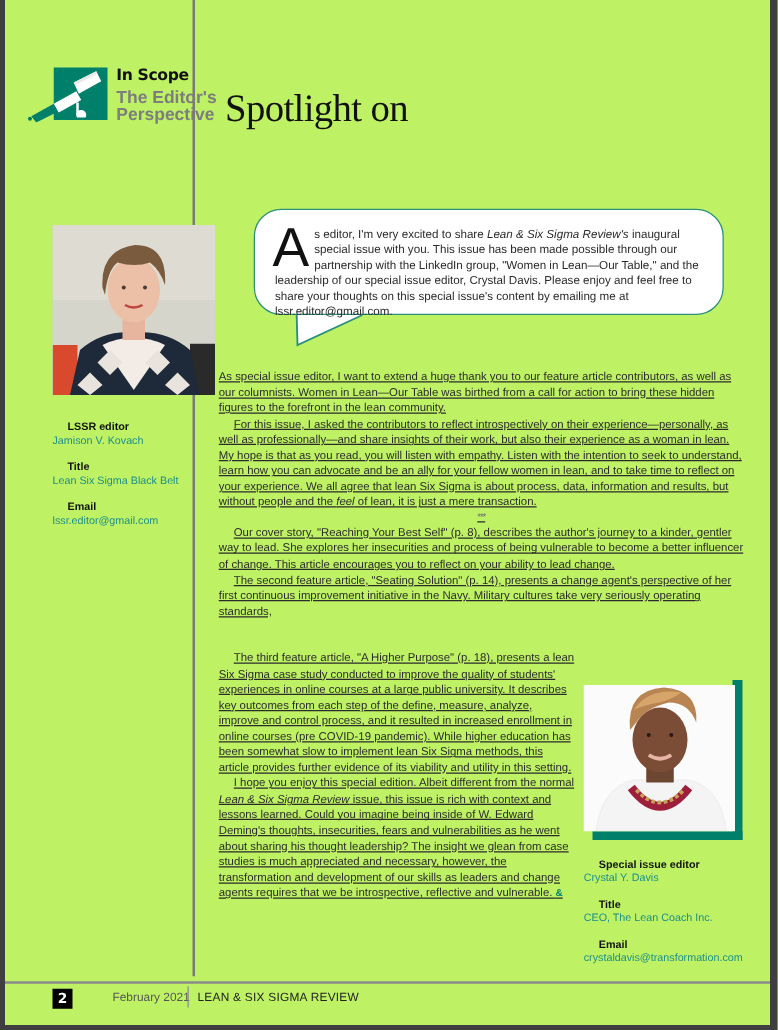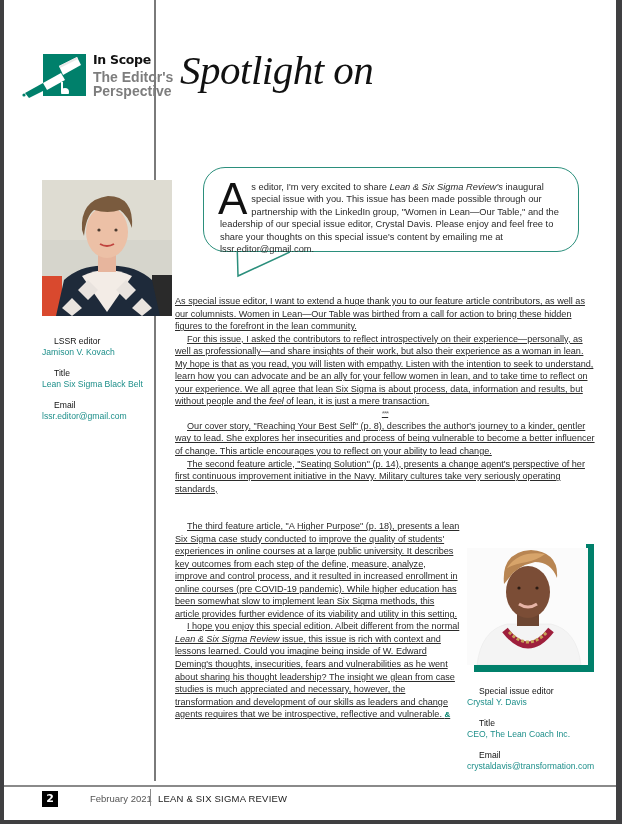--- a/index.html
+++ b/index.html
@@ -1,44 +1,44 @@
 <!DOCTYPE html>
 <html><head>
 <meta charset="utf-8">
 <style>
   html,body{margin:0;padding:0;}
   body{width:622px;height:824px;background:#3f3f41;position:relative;overflow:hidden;font-family:"DejaVu Sans",sans-serif;}
-  .page{position:absolute;left:4px;top:0;width:612px;height:820px;background:#ffffff;overflow:hidden;}
+  .page{position:absolute;left:4px;top:0;width:612px;height:820px;background:#bef264;overflow:hidden;}
   .vline{position:absolute;left:150px;top:0;width:2px;height:781px;background:#7a7a7a;}
   .hline{position:absolute;left:0;top:785px;width:612px;height:1.5px;background:#8a8a8a;}
 
   
   .logo{position:absolute;left:39px;top:54px;width:43px;height:42px;background:#00806b;}
   .logo svg{position:absolute;left:-22px;top:0;}
   .dept{position:absolute;left:89px;top:52px;}
   .dept-title{font-family:"DejaVu Sans",sans-serif;font-weight:bold;font-size:12.5px;color:#111;letter-spacing:-0.3px;}
   .dept-sub{font-family:"Liberation Sans",sans-serif;font-size:14px;color:#7d7d7d;line-height:14px;margin-top:3px;font-weight:bold;}
 
-  .title1{position:absolute;left:176px;top:48px;font-family:"Liberation Serif",serif;font-size:41px;line-height:44px;color:#111;letter-spacing:-0.5px;font-style:italic;}
+  .title1{position:absolute;left:176px;top:65px;font-family:"Liberation Serif",serif;font-size:31px;line-height:44px;color:#111;letter-spacing:-0.5px;}
   .title2{position:absolute;left:176px;top:92px;font-family:"Liberation Serif",serif;font-size:60px;line-height:66px;color:#111;letter-spacing:-0.5px;}
 
   
   .bubble{position:absolute;left:199px;top:167px;width:374px;height:83px;border:1.5px solid #2b8f7c;border-radius:22px;background:#fff;}
   .bubble-tail{position:absolute;left:226px;top:238px;}
   .bubble-text{position:absolute;left:216px;top:181px;width:350px;font-family:"Liberation Sans",sans-serif;font-size:9.3px;line-height:12.4px;color:#2a2a2a;}
   .dropcap{float:left;font-family:"Liberation Sans",sans-serif;font-size:44px;line-height:36px;margin:0 4px 0 -2px;color:#111;}
 
   
   .photo-left{position:absolute;left:38px;top:180px;width:130px;height:136px;overflow:hidden;background:#cfcfc8;}
   .photo-right{position:absolute;left:463px;top:548px;width:121px;height:117px;overflow:hidden;background:#fafafa;}
   .frame-v{position:absolute;left:582px;top:544px;width:8px;height:128px;background:#00806b;}
   .frame-h{position:absolute;left:470px;top:665px;width:120px;height:7px;background:#00806b;}
 
   .info{position:absolute;font-family:"Liberation Sans",sans-serif;font-size:8.6px;line-height:11px;}
-  .info .lbl{font-weight:normal;color:#111;margin-top:10px;padding-left:12px;}
+  .info .lbl{font-weight:bold;color:#111;margin-top:10px;padding-left:12px;}
   .info .lbl:first-child{margin-top:0;}
   .info .val{color:#1e8f8a;}
 
   
   .body{position:absolute;font-family:"Liberation Sans",sans-serif;font-size:9.1px;line-height:12.55px;color:#2b2b2b;text-decoration:underline;}
   .body p{margin:0;}
   .body p.ind{text-indent:12px;}
   .stars{text-align:center;color:#777;font-size:8px;line-height:10px;margin:1px 0 1px 0;letter-spacing:-1px;}
   .end-mark{color:#00806b;font-weight:bold;font-size:8px;}
 

